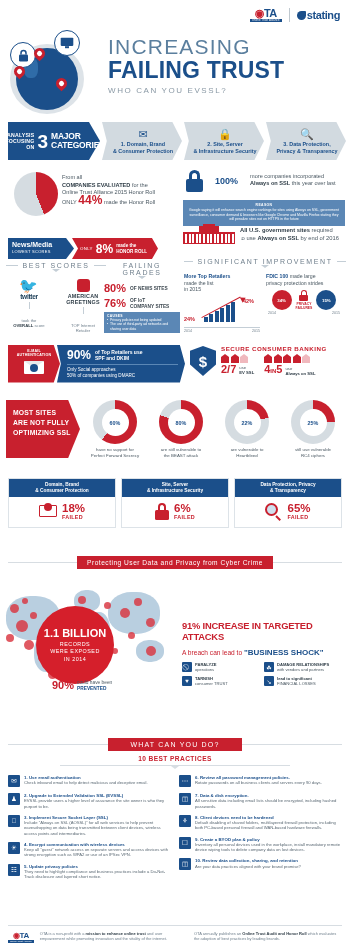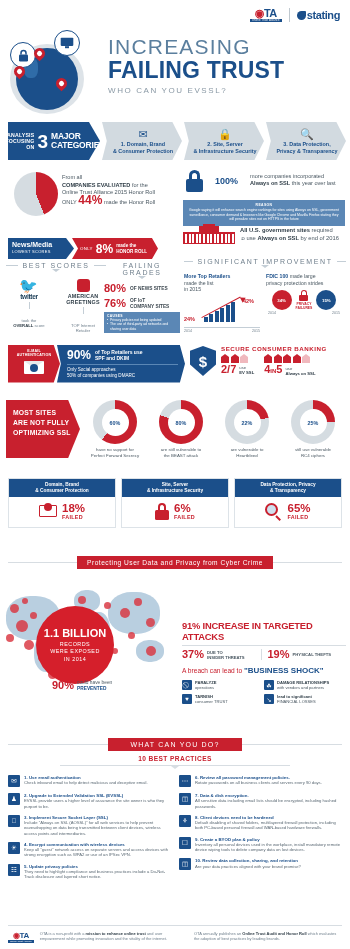--- a/index.html
+++ b/index.html
@@ -756,31 +756,20 @@
       <div class="n">90%</div>
       <div class="t">
         <span>could have been</span><br>
         <b>PREVENTED</b>
       </div>
     </div>
   </div>
 
   <div class="atk">
     <div class="atk-h">91% INCREASE IN TARGETED ATTACKS</div>
-    <div class="atk-row">
-      <div class="atk-c">
-        <div class="atk-n">37%</div>
-        <div class="atk-t" style="white-space:pre-line">DUE TO
-INSIDER THREATS</div>
-      </div>
-      <div class="atk-c brd">
-        <div class="atk-n">19%</div>
-        <div class="atk-t" style="white-space:pre-line">PHYSICAL THEFTS</div>
-      </div>
-    </div>
     <div class="shock">
       <span>A breach can lead to </span><b>"BUSINESS SHOCK"</b>
     </div>
     <div class="conseq">
       <div class="cq">
         <div class="cq-ic">⃠</div>
         <div class="cq-t"><b>PARALYZE</b><br><span>operations</span></div>
       </div>
       <div class="cq">
         <div class="cq-ic">☘</div>

